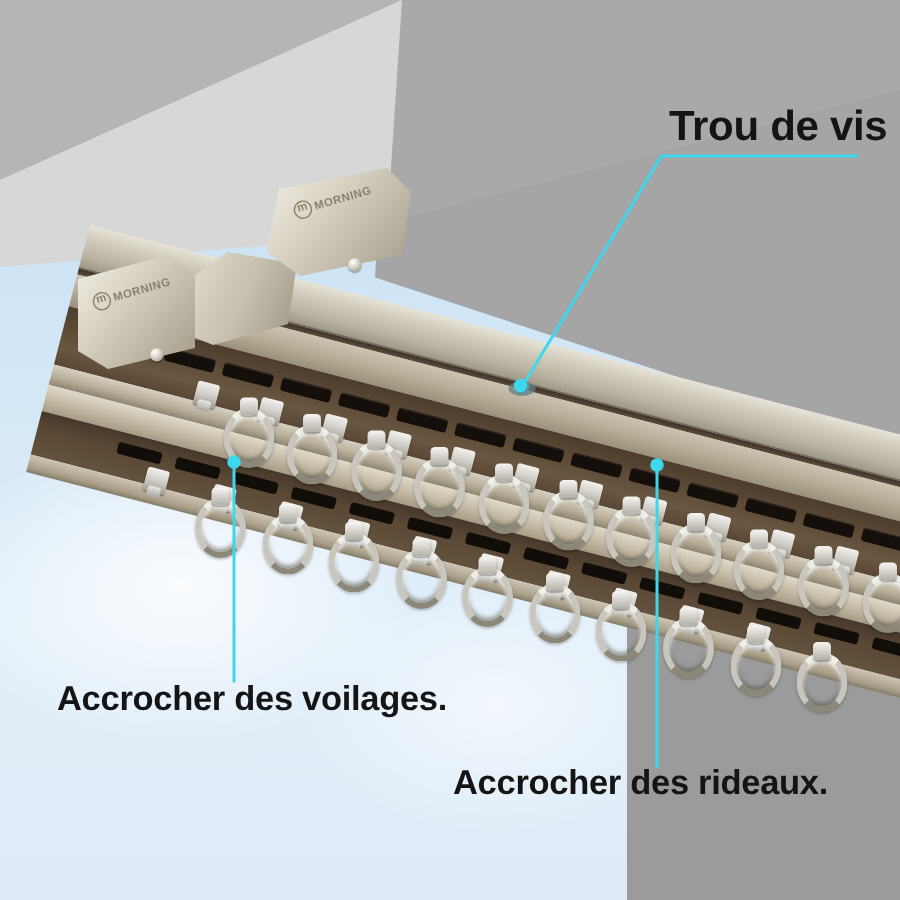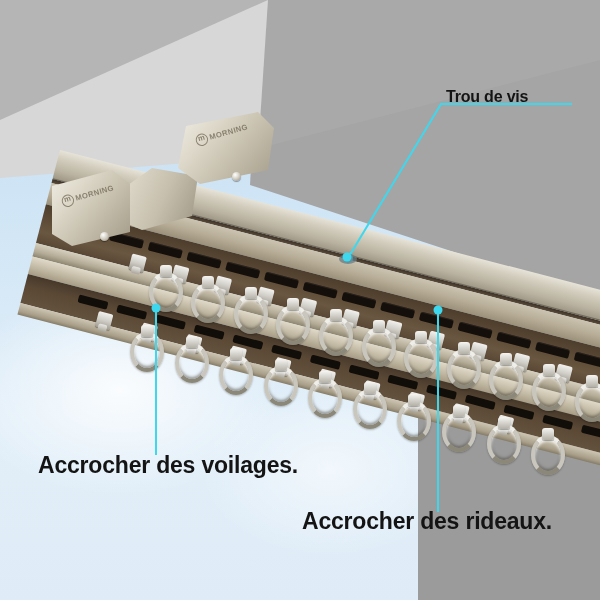--- a/index.html
+++ b/index.html
@@ -282,21 +282,21 @@
 
   
   .anno-text {
     position: absolute;
     color: #141414;
     font-weight: 700;
     font-family: "Liberation Sans", sans-serif;
     white-space: nowrap;
     letter-spacing: -0.2px;
   }
-  #label-trou   { left: 446px; top: 88px;  font-size: 16px; }
+  #label-trou   { left: 446px; top: 68px;  font-size: 28px; }
   #label-voil   { left: 38px;  top: 452px; font-size: 23px; }
   #label-rid    { left: 302px; top: 508px; font-size: 23px; }
 
   .leader {
     position: absolute;
     left: 0; top: 0;
     width: 600px; height: 600px;
     overflow: visible;
   }
 </style>

